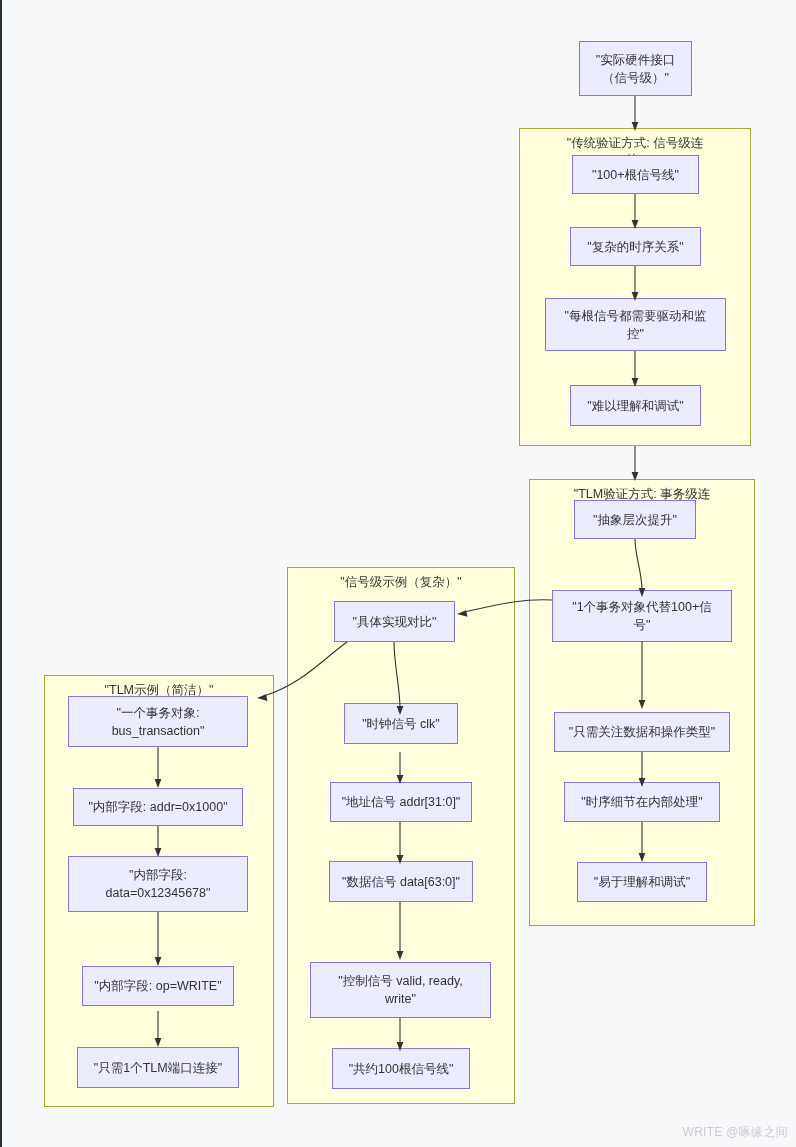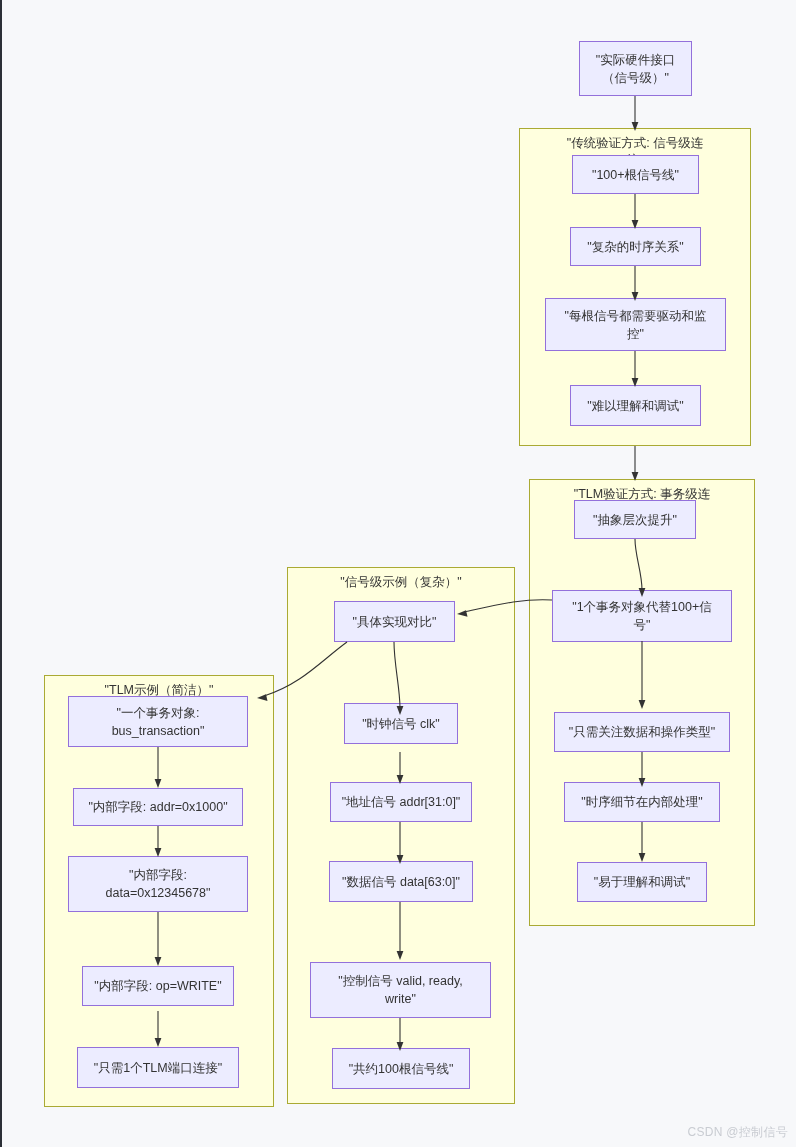--- a/index.html
+++ b/index.html
@@ -199,15 +199,15 @@
   <div class="node" style="left:330px; top:1048px; width:138px; height:41px;">"共约100根信号线"</div>
 
   <div class="node" style="left:66px; top:696px; width:180px; height:51px;">"一个事务对象:
 bus_transaction"</div>
   <div class="node" style="left:71px; top:788px; width:170px; height:38px;">"内部字段: addr=0x1000"</div>
   <div class="node" style="left:66px; top:856px; width:180px; height:56px;">"内部字段:
 data=0x12345678"</div>
   <div class="node" style="left:80px; top:966px; width:152px; height:40px;">"内部字段: op=WRITE"</div>
   <div class="node" style="left:75px; top:1047px; width:162px; height:41px;">"只需1个TLM端口连接"</div>
 
-  <div class="watermark">CSDN @控制信号</div>
+  <div class="watermark">WRITE @啄缘之间</div>
 
 </div>
 
 </body></html>

